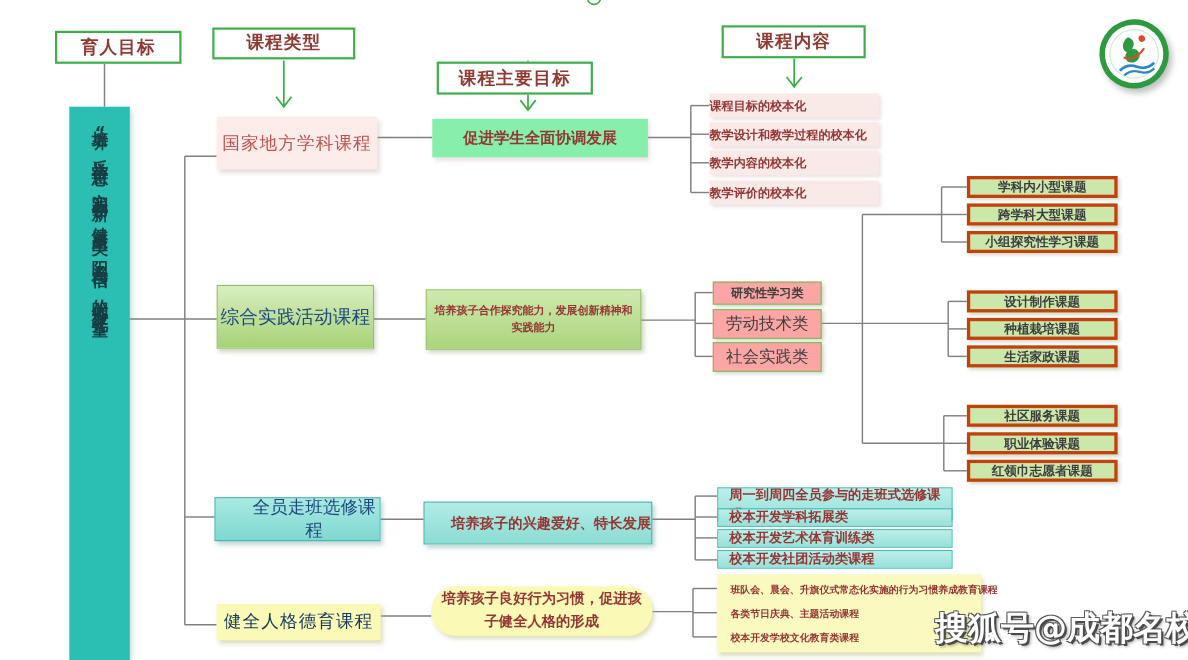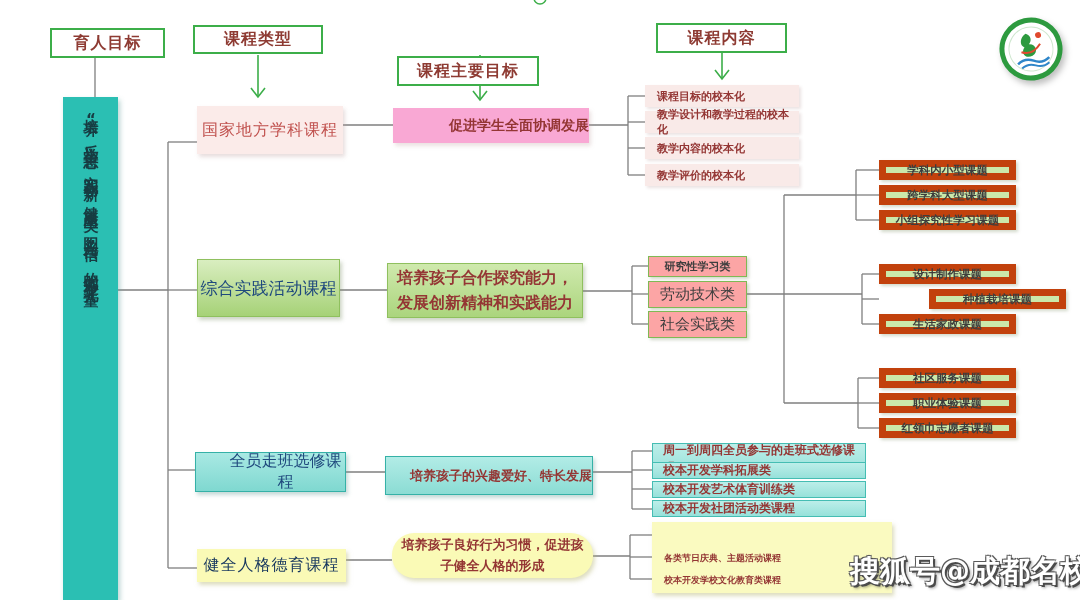--- a/index.html
+++ b/index.html
@@ -2,26 +2,26 @@
 <html><head>
 <meta charset="utf-8">
 <style>
   html,body{margin:0;padding:0;}
   body{width:1080px;height:600px;position:relative;background:#ffffff;
        font-family:"DejaVu Sans","Liberation Sans",sans-serif;overflow:hidden;}
   .abs{position:absolute;box-sizing:border-box;}
   .box{position:absolute;box-sizing:border-box;display:flex;align-items:center;justify-content:center;text-align:center;}
   .hdr{background:#ffffff;border:2px solid #3cae49;font-weight:bold;font-size:16px;color:#8e3b33;letter-spacing:1px;}
   .pinkBig{background:#fbebe9;color:#c0504d;font-size:16px;letter-spacing:1px;box-shadow:2px 3px 4px rgba(190,160,160,.35);}
-  .pinkGoal{background:#f9a8d4;color:#943634;font-weight:bold;font-size:14px;box-shadow:2px 3px 4px rgba(190,160,160,.3);justify-content:flex-end;}
-  .pinkSmall{background:#f9eae8;color:#943634;font-weight:bold;font-size:11px;justify-content:flex-start;padding-left:12px;text-align:left;box-shadow:2px 2px 3px rgba(190,160,160,.3);}
+  .pinkGoal{background:#86efac;color:#943634;font-weight:bold;font-size:14px;box-shadow:2px 3px 4px rgba(190,160,160,.3);}
+  .pinkSmall{background:#f9eae8;color:#943634;font-weight:bold;font-size:11px;justify-content:flex-start;text-align:left;box-shadow:2px 2px 3px rgba(190,160,160,.3);}
   .greenBig{background:linear-gradient(180deg,#d9eec0,#a6d277);border:1px solid #8fc05e;color:#1f497d;font-size:17px;box-shadow:2px 3px 4px rgba(130,150,110,.4);}
-  .greenGoal{background:linear-gradient(180deg,#cfe9ad,#abd57d);border:1px solid #8fc05e;color:#943634;font-weight:bold;font-size:16px;line-height:1.55;box-shadow:2px 3px 4px rgba(130,150,110,.4);padding:16px 6px;}
+  .greenGoal{background:linear-gradient(180deg,#cfe9ad,#abd57d);border:1px solid #8fc05e;color:#943634;font-weight:bold;font-size:10px;line-height:1.55;box-shadow:2px 3px 4px rgba(130,150,110,.4);padding:16px 6px;}
   .greenSmall{background:#fca5a5;border:1px solid #7fb954;color:#3f3f3f;box-shadow:2px 2px 3px rgba(130,150,110,.35);}
-  .detailBox{background:#cbe8aa;border:7px solid #c2410c;color:#3d3d3d;font-weight:bold;font-size:11.5px;box-shadow:2px 2px 3px rgba(130,150,110,.35);}
+  .detailBox{background:#cbe8aa;border:3px solid #c2410c;color:#3d3d3d;font-weight:bold;font-size:11.5px;box-shadow:2px 2px 3px rgba(130,150,110,.35);}
   .tealBig{background:linear-gradient(180deg,#a9e9e3,#7fd8d0);border:1px solid #35b1a7;color:#1f497d;font-size:16px;box-shadow:2px 3px 4px rgba(110,160,155,.4);}
   .tealGoal{background:linear-gradient(180deg,#b2ece6,#8bdcd4);border:1px solid #35b1a7;color:#943634;font-weight:bold;font-size:13px;box-shadow:2px 3px 4px rgba(110,160,155,.4);padding-left:24px;}
   .tealSmall{background:linear-gradient(180deg,#bceee9,#97e1da);border:1px solid #45bdb3;color:#943634;font-weight:bold;font-size:12px;justify-content:flex-start;padding-left:10px;text-align:left;}
   .yellowBig{background:#fafab6;color:#17375e;font-size:16px;letter-spacing:1px;box-shadow:2px 3px 4px rgba(190,190,130,.5);}
   .yellowGoal{background:#fafab6;color:#943634;font-weight:bold;font-size:13px;line-height:1.55;box-shadow:2px 3px 4px rgba(190,190,130,.5);padding:0 6px;}
   .visionBox{background:#2bbfb3;display:flex;align-items:flex-start;justify-content:center;box-shadow:2px 3px 5px rgba(100,160,155,.45);}
   .visionText{writing-mode:vertical-rl;text-orientation:upright;font-size:15px;font-weight:bold;color:#173c42;letter-spacing:3.2px;margin-top:8px;}
   .wm{font-size:30px;font-weight:bold;color:#ffffff;white-space:nowrap;
       text-shadow:2px 2px 0 #4a4a4a,-1px -1px 0 #5a5a5a,1px -1px 0 #5a5a5a,-1px 1px 0 #5a5a5a,3px 3px 3px rgba(0,0,0,.35);}
   .yLine{position:absolute;left:12px;font-size:9px;font-weight:bold;color:#943634;white-space:nowrap;}
@@ -154,21 +154,21 @@
   </div>
 <div class="box detailBox" style="left:879px;top:185px;width:137px;height:20px;">
     <span>跨学科大型课题</span>
   </div>
 <div class="box detailBox" style="left:879px;top:210px;width:137px;height:20px;">
     <span>小组探究性学习课题</span>
   </div>
 <div class="box detailBox" style="left:879px;top:264px;width:137px;height:20px;">
     <span>设计制作课题</span>
   </div>
-<div class="box detailBox" style="left:929px;top:289px;width:137px;height:20px;">
+<div class="box detailBox" style="left:879px;top:289px;width:137px;height:20px;">
     <span>种植栽培课题</span>
   </div>
 <div class="box detailBox" style="left:879px;top:314px;width:137px;height:20px;">
     <span>生活家政课题</span>
   </div>
 <div class="box detailBox" style="left:879px;top:368px;width:137px;height:20px;">
     <span>社区服务课题</span>
   </div>
 <div class="box detailBox" style="left:879px;top:393px;width:137px;height:20px;">
     <span>职业体验课题</span>
@@ -196,20 +196,21 @@
     <span>校本开发社团活动类课程</span>
   </div>
 
 <div class="box yellowBig" style="left:197px;top:549px;width:149px;height:33px;">
     <span>健全人格德育课程</span>
   </div>
 <div class="box yellowGoal" style="left:392px;top:533px;width:201px;height:45px;border-radius:22px;">
     <span>培养孩子良好行为习惯，促进孩子健全人格的形成</span>
   </div>
 <div class="abs" style="left:652px;top:522px;width:240px;height:71px;background:#fafac0;box-shadow:2px 3px 4px rgba(190,190,130,.5);">
+  <span class="yLine" style="top:8px;">班队会、晨会、升旗仪式常态化实施的行为习惯养成教育课程</span>
   <span class="yLine" style="top:30px;">各类节日庆典、主题活动课程</span>
   <span class="yLine" style="top:52px;">校本开发学校文化教育类课程</span>
 </div>
 
 <div class="abs" style="left:995px;top:12px;width:72px;height:74px;filter:drop-shadow(3px 4px 3px rgba(0,0,0,.25));">
   <svg width="72" height="74" viewBox="0 0 72 74">
     <g transform="rotate(-13 36 37)">
       <circle cx="36" cy="37" r="29" fill="#ffffff" stroke="#2d9a3f" stroke-width="5"></circle>
       <circle cx="36" cy="37" r="22" fill="none" stroke="#cfe7cf" stroke-width="1"></circle>
       <circle cx="46" cy="25" r="3" fill="#e0492e"></circle>

